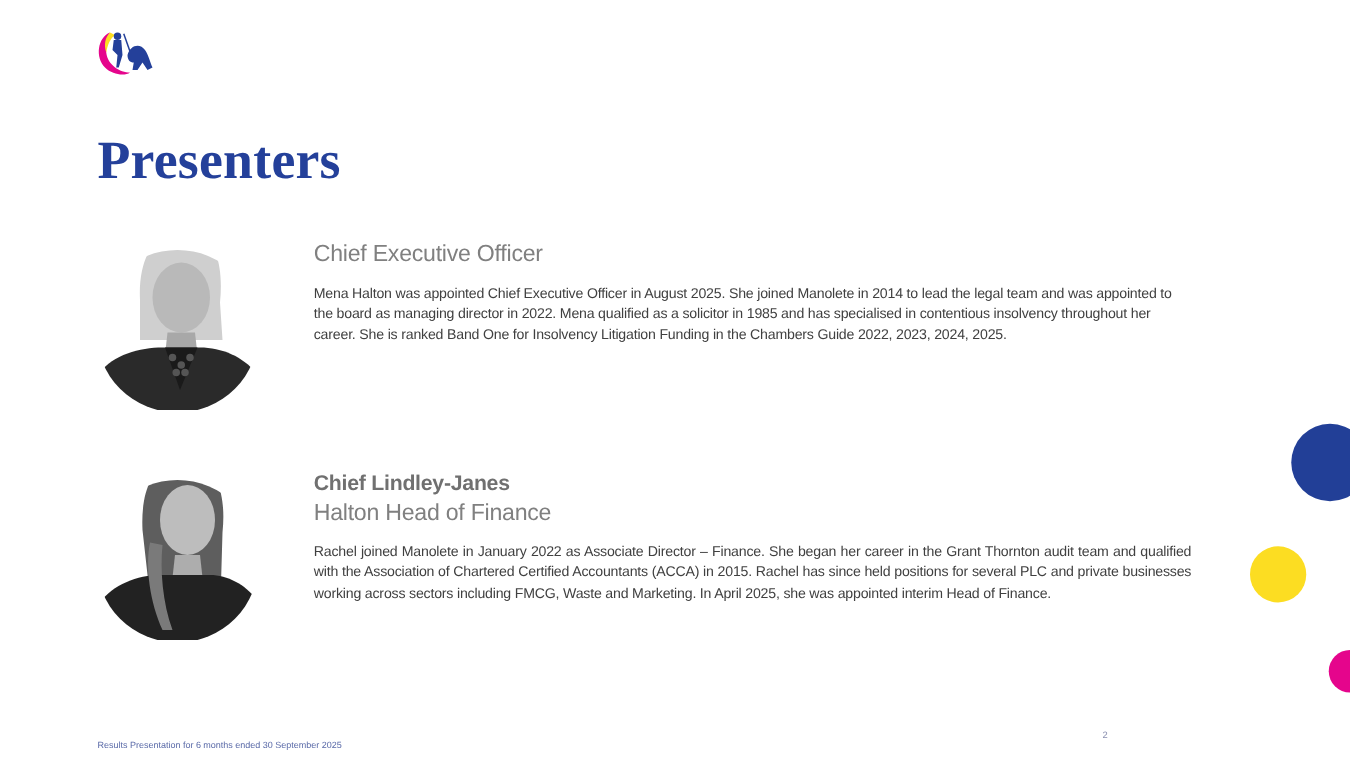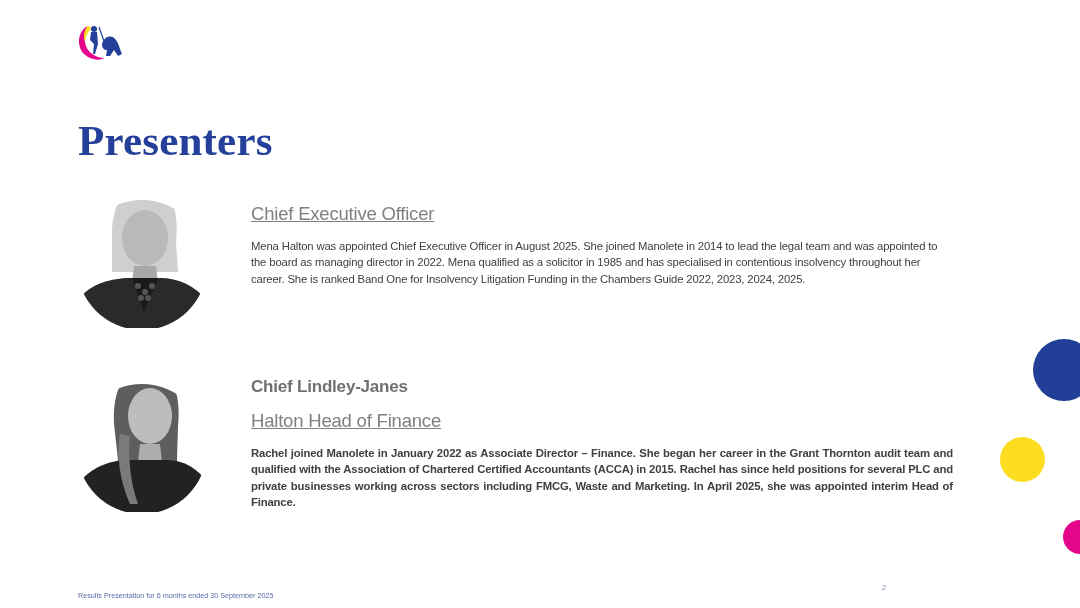--- a/index.html
+++ b/index.html
@@ -1,29 +1,29 @@
 <!DOCTYPE html>
 <html><head>
 <meta charset="utf-8">
 <style>
   html, body { margin:0; padding:0; }
   body { width:1080px; height:608px; background:#ffffff; position:relative; overflow:hidden; font-family:"Liberation Sans", sans-serif; }
   .logo { position:absolute; left:74px; top:20px; width:52px; height:44px; }
-  .title { position:absolute; left:78px; top:116px; font-family:"Liberation Serif", serif; font-weight:bold; font-size:43px; color:#24409a; margin:0; letter-spacing:0.2px; }
+  .title { position:absolute; left:78px; top:104px; font-family:"Liberation Serif", serif; font-weight:bold; font-size:43px; color:#24409a; margin:0; letter-spacing:0.2px; }
   .photo { position:absolute; width:140px; height:148px; overflow:hidden; }
   .photo svg { display:block; }
   .p1 { left:72px; top:180px; }
   .p2 { left:72px; top:364px; }
   .bio { position:absolute; left:251px; width:702px; color:#595959; }
   .b1 { top:190px; }
   .b2 { top:376px; }
   .name { font-size:17px; font-weight:bold; color:#707070; margin:0; line-height:21px; letter-spacing:-0.2px; }
-  .role { font-size:18.5px; color:#808080; margin:12px 0 0 0; line-height:24px; letter-spacing:-0.2px;text-decoration:underline; }
+  .role { font-size:18.5px; color:#808080; margin:1px 0 0 0; line-height:24px; letter-spacing:-0.2px; }
   .desc { font-size:11.3px; line-height:16.3px; color:#404040; margin:12px 0 0 0; letter-spacing:-0.15px; }
-  .b2 .desc { text-align:justify;font-weight:bold; }
+  .b2 .desc { text-align:justify; }
   .footer { position:absolute; left:78px; top:591px; font-size:7.2px; color:#5a6aa8; }
   .pageno { position:absolute; left:882px; top:583px; font-size:7.5px; color:#8a8fb0; }
   .dot { position:absolute; border-radius:50%; }
   .dot-blue { left:1033px; top:339px; width:62px; height:62px; background:#223f97; }
   .dot-yellow { left:1000px; top:437px; width:45px; height:45px; background:#fcdd22; }
   .dot-pink { left:1063px; top:520px; width:34px; height:34px; background:#e5058c; }
 </style>
 </head>
 <body>
 

